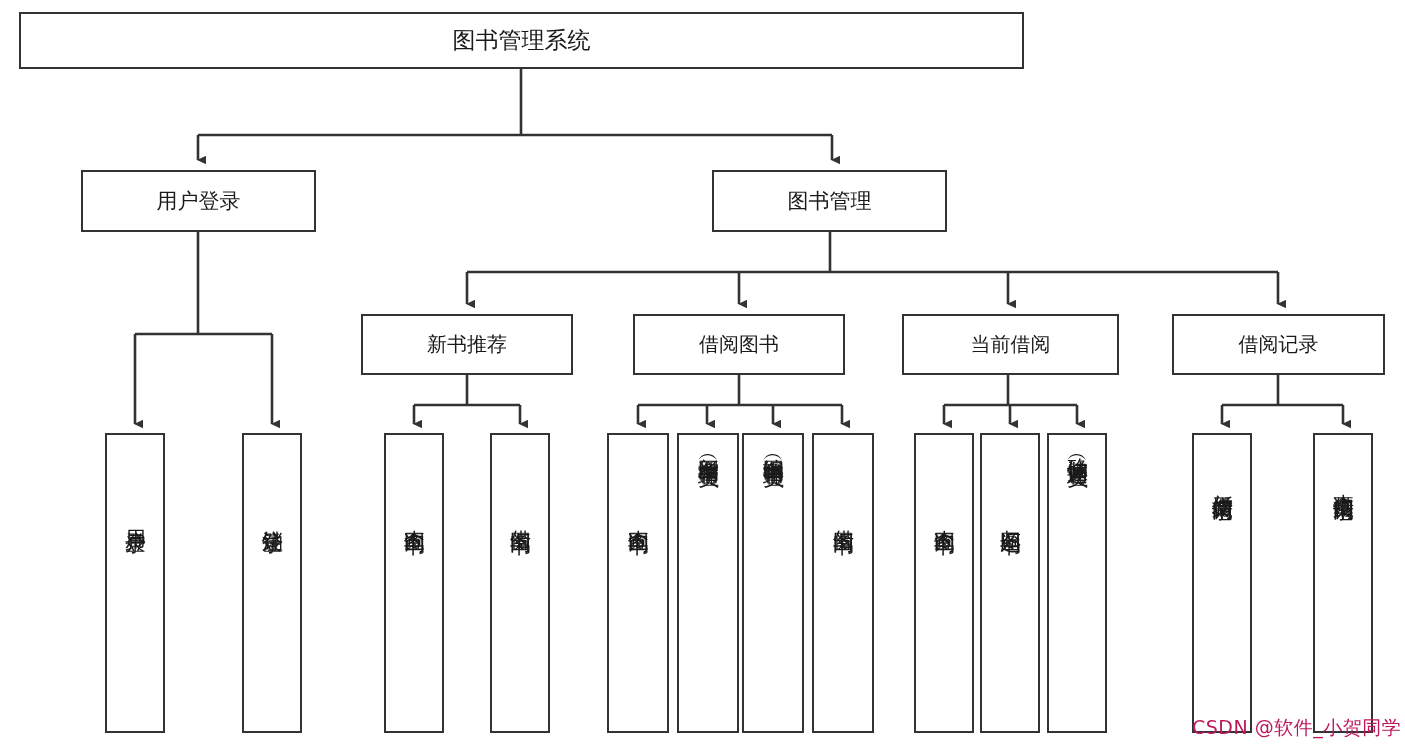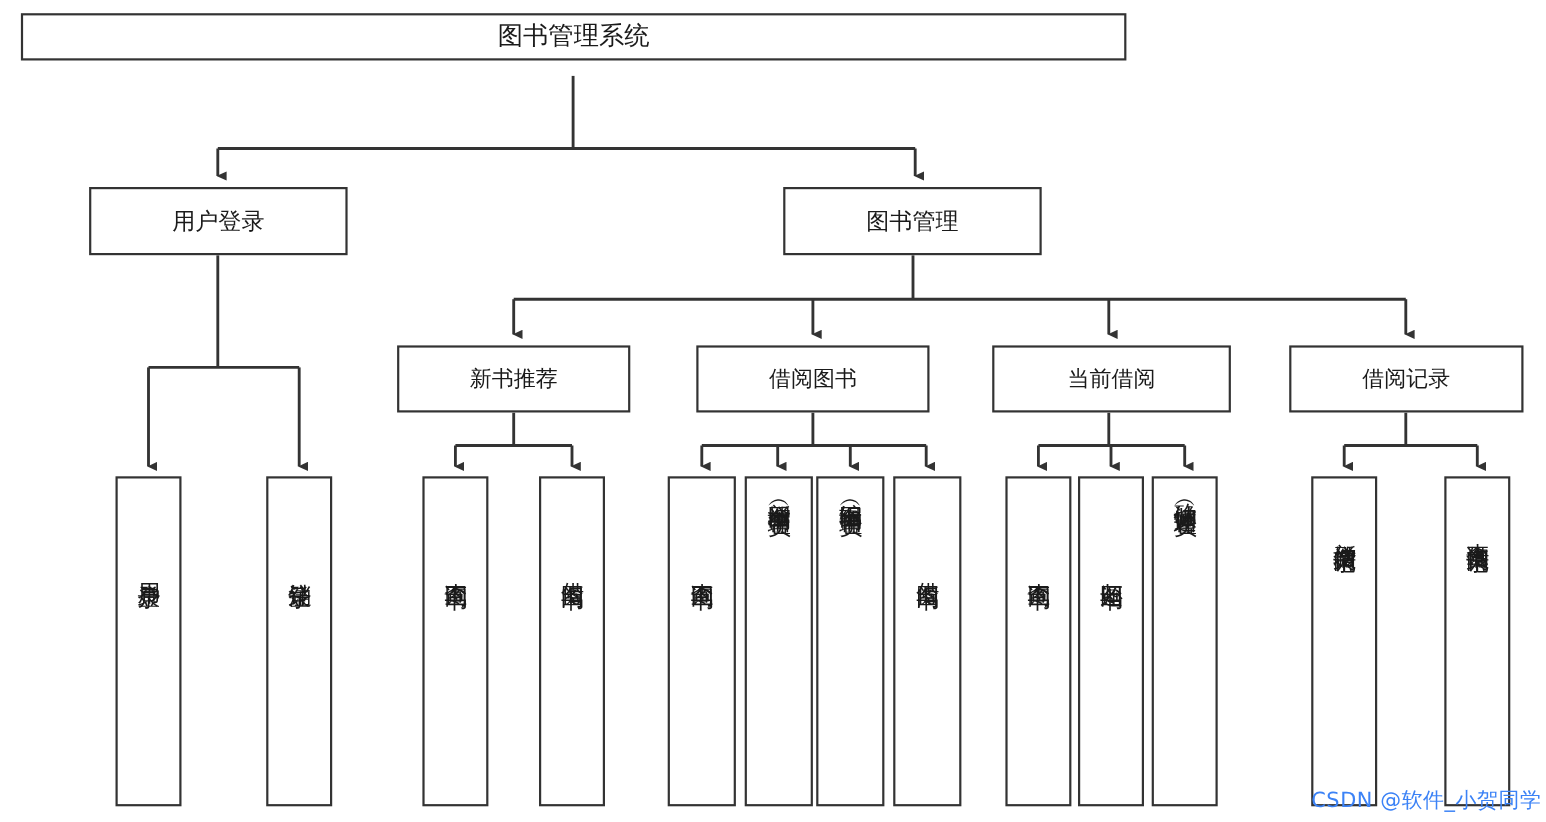--- a/index.html
+++ b/index.html
@@ -63,21 +63,21 @@
   }
   .leaf.tall-center .vtext {
     margin-top: 72px;
   }
   .leaf.tall-center2 .vtext {
     margin-top: 36px;
   }
   .watermark {
     position: absolute;
     font-size: 19px;
-    color: #3b82f6;
+    color: #be185d;
     white-space: nowrap;
     letter-spacing: 0.5px;
     user-select: none;
   }
 </style>
 </head>
 <body>
 
 <div id="canvas">
 
@@ -124,21 +124,21 @@
       <path d="M1010,405 L1010,424" marker-end="url(#arrowhead)"></path>
       <path d="M1077,405 L1077,424" marker-end="url(#arrowhead)"></path>
 
       <path d="M1278,375 L1278,405"></path>
       <path d="M1222,405 L1343,405"></path>
       <path d="M1222,405 L1222,424" marker-end="url(#arrowhead)"></path>
       <path d="M1343,405 L1343,424" marker-end="url(#arrowhead)"></path>
     </g>
   </svg>
 
-  <div class="node root" style="left:19px; top:12px; width:1005px; height:43px;">
+  <div class="node root" style="left:19px; top:12px; width:1005px; height:57px;">
     <span>图书管理系统</span>
   </div>
 
   <div class="node lvl1" style="left:81px; top:170px; width:235px; height:62px;">
     <span>用户登录</span>
   </div>
   <div class="node lvl1" style="left:712px; top:170px; width:235px; height:62px;">
     <span>图书管理</span>
   </div>
 

